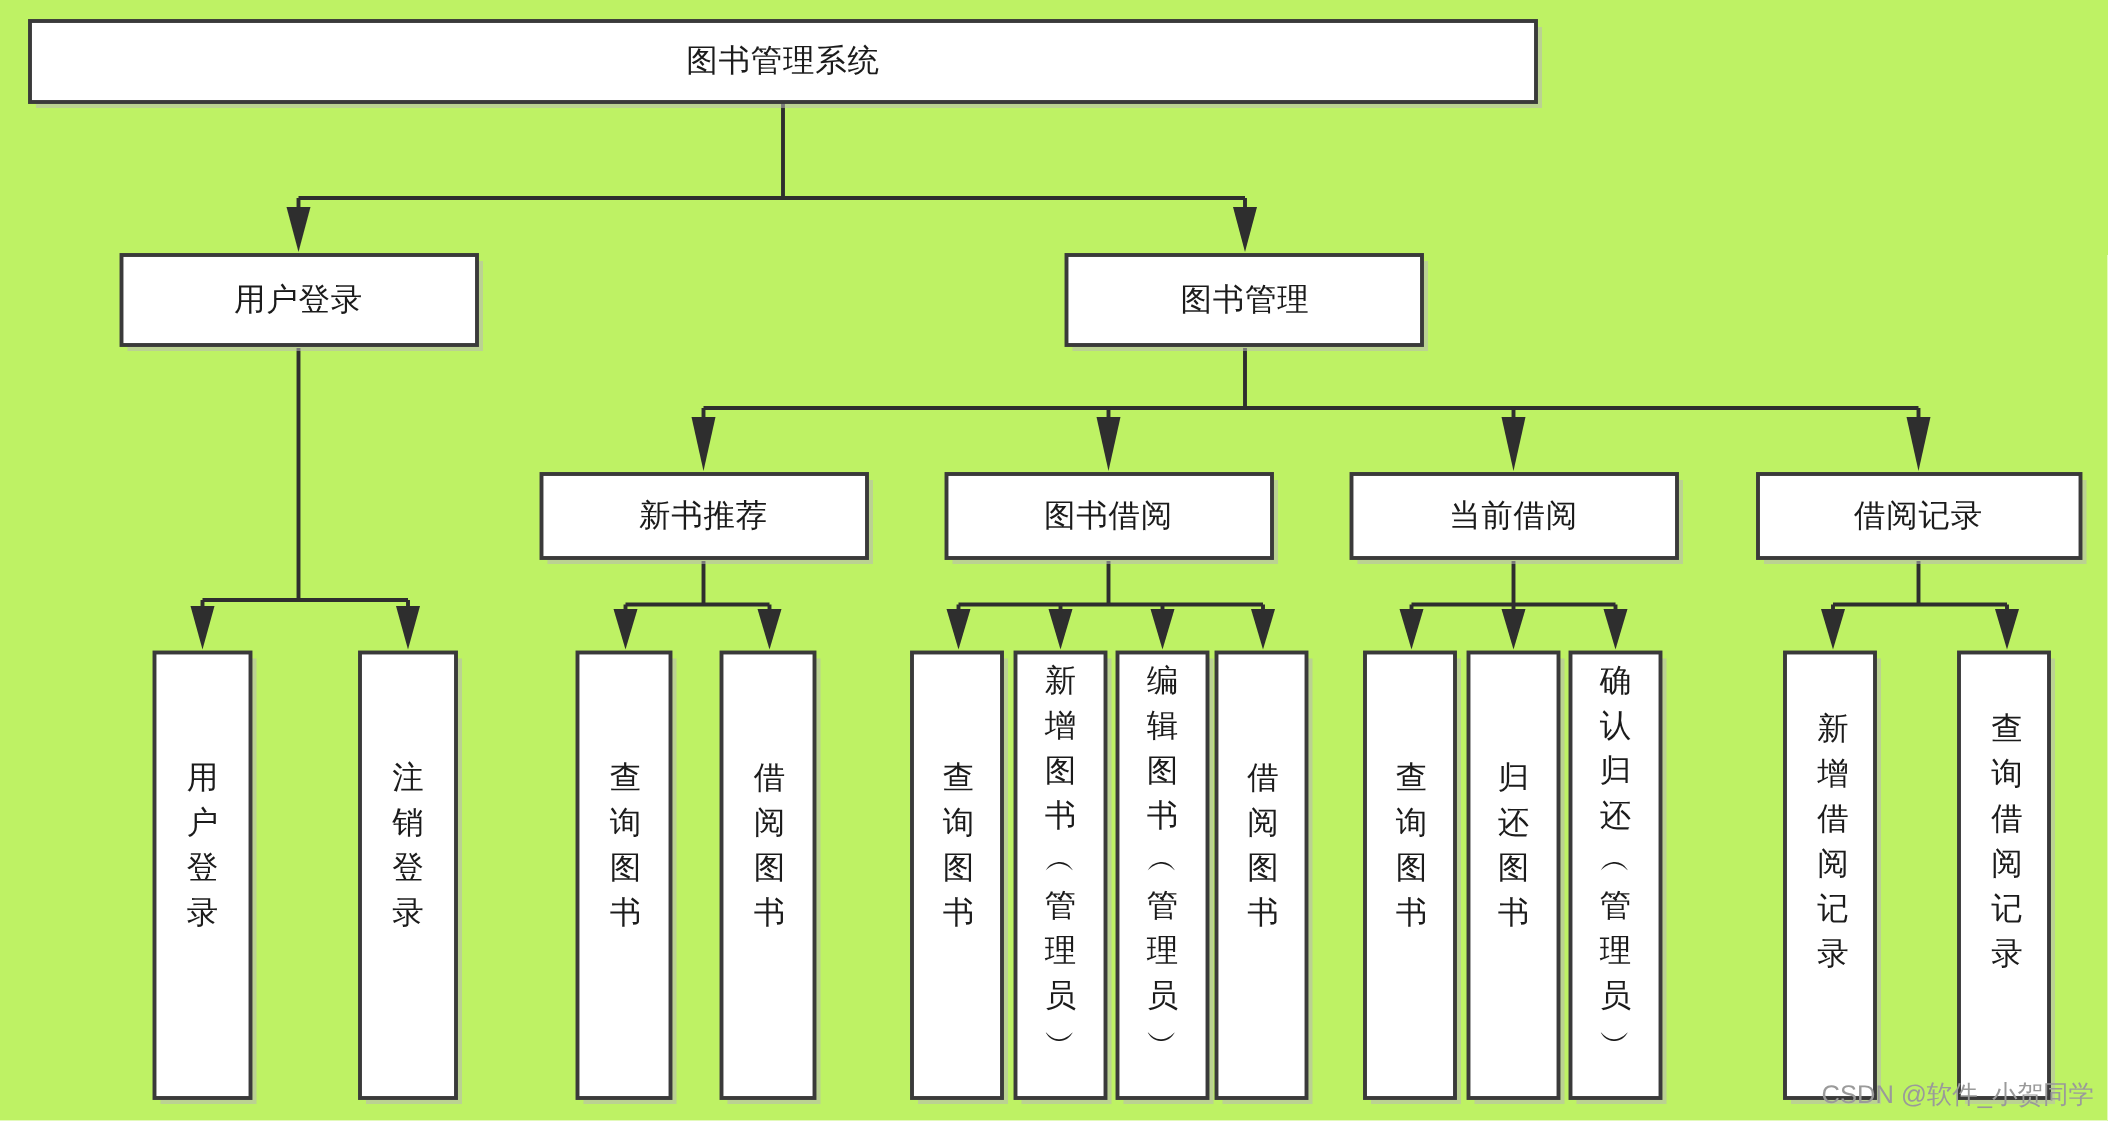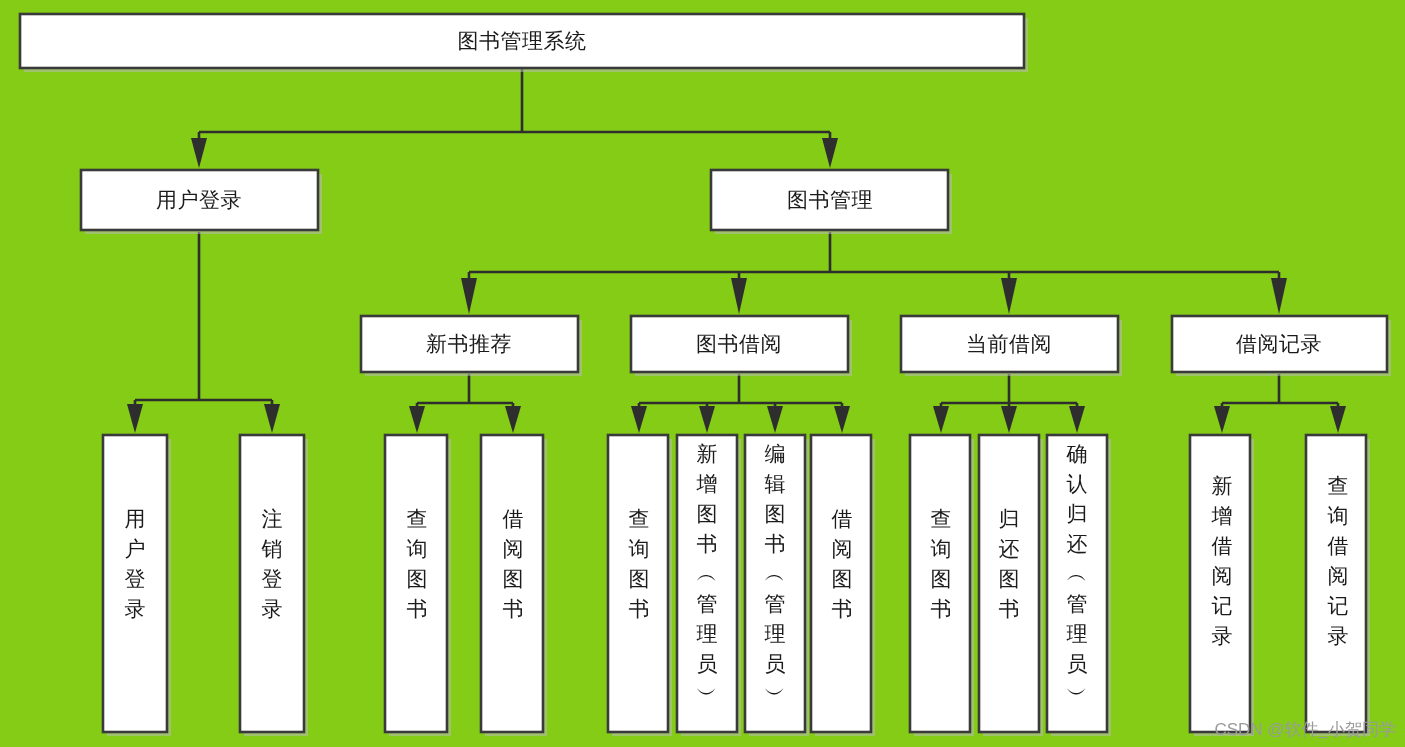--- a/index.html
+++ b/index.html
@@ -8,21 +8,21 @@
     padding: 0;
     background: #ffffff;
   }
   body {
     font-family: "Liberation Sans", "DejaVu Sans", sans-serif;
   }
   #diagram-root {
     position: relative;
     width: 1405px;
     height: 747px;
-    background: #84cc16;
+    background: #bef264;
     overflow: hidden;
   }
   svg.diagram-canvas {
     position: absolute;
     left: 0;
     top: 0;
     width: 1405px;
     height: 747px;
     display: block;
   }

